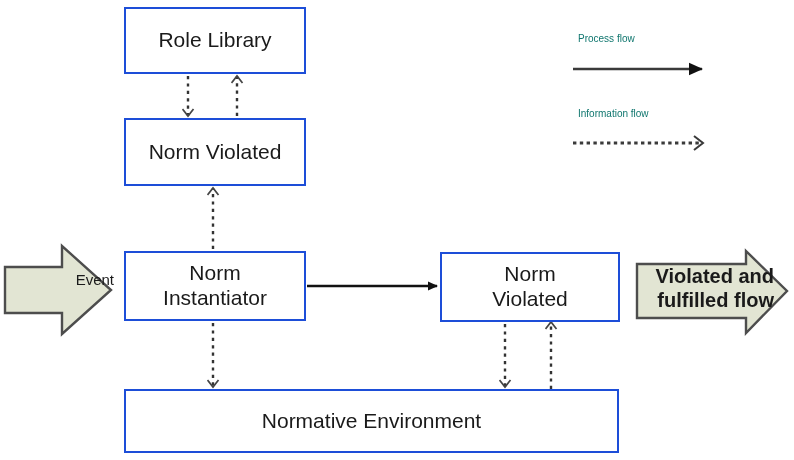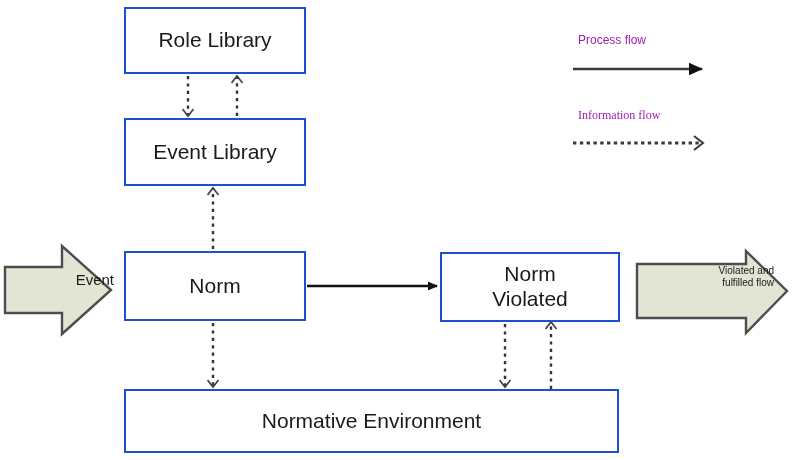--- a/index.html
+++ b/index.html
@@ -50,31 +50,31 @@
     text-align: right;
     color: #1a1a1a;
     line-height: 1.18;
     pointer-events: none;
   }
 
   #event-arrow { left: 2px; top: 243px; width: 112px; height: 94px; }
   #event-arrow .txt { top: 28px; font-size: 15px; }
 
   #output-arrow { left: 634px; top: 248px; width: 156px; height: 88px; }
-  #output-arrow .txt { top: 17px; font-size: 10px; padding: 0 16px 0 4px; box-sizing: border-box; }
+  #output-arrow .txt { top: 17px; font-size: 20px; padding: 0 16px 0 4px; box-sizing: border-box; font-weight: bold; }
 
   .legend-item { position: absolute; }
   .legend-label {
     position: absolute;
-    font-size: 12px;
-    color: #a21caf;
+    font-size: 10px;
+    color: #0f766e;
     white-space: nowrap;
   }
   #legend-process-label { left: 578px; top: 33px; }
-  #legend-info-label    { left: 578px; top: 108px; font-family: Liberation Serif, serif; }
+  #legend-info-label    { left: 578px; top: 108px; }
   #legend-process-arrow { left: 570px; top: 58px; width: 140px; height: 22px; }
   #legend-info-arrow    { left: 570px; top: 132px; width: 145px; height: 22px; }
 
   .conn { position: absolute; }
 </style>
 </head>
 <body>
 
 <div id="canvas">
 
@@ -101,26 +101,27 @@
     <line x1="505" y1="324" x2="505" y2="387" stroke="#333333" stroke-width="2.4" stroke-dasharray="3.2,4.2" marker-end="url(#open-head)"></line>
 
     <line x1="551" y1="389" x2="551" y2="322" stroke="#333333" stroke-width="2.4" stroke-dasharray="3.2,4.2" marker-end="url(#open-head)"></line>
   </svg>
 
   <div class="box" id="role-library">
     <span class="label">Role Library</span>
   </div>
 
   <div class="box" id="norm-library">
-    <span class="label">Event Library</span>
+    <span class="label">Norm Violated</span>
   </div>
 
   <div class="box two-line" id="norm-instantiator">
     <span class="label">
       <span>Norm</span><br>
+      <span>Instantiator</span>
     </span>
   </div>
 
   <div class="box two-line" id="norm-evaluator">
     <span class="label">
       <span>Norm</span><br>
       <span>Violated</span>
     </span>
   </div>
 

